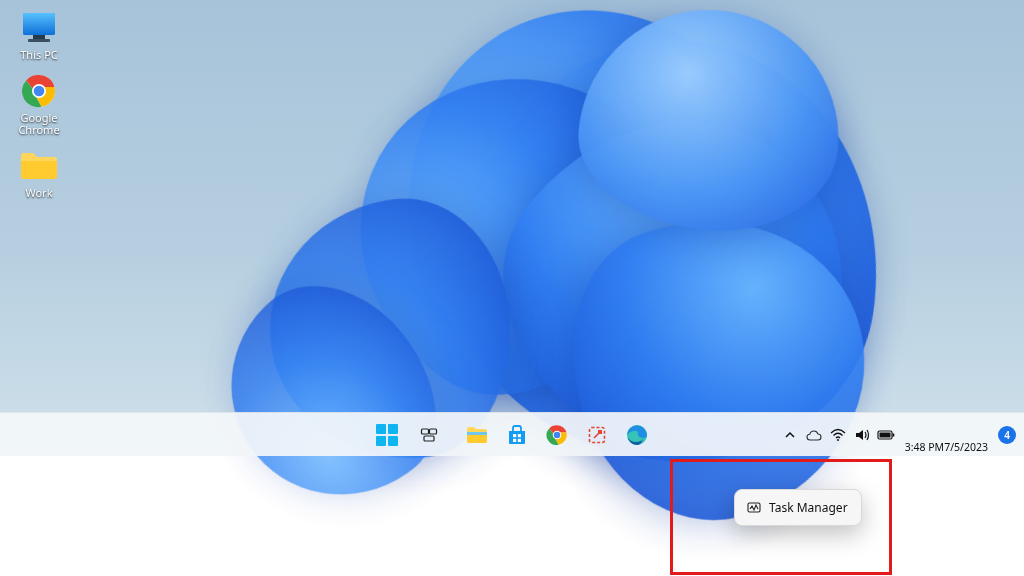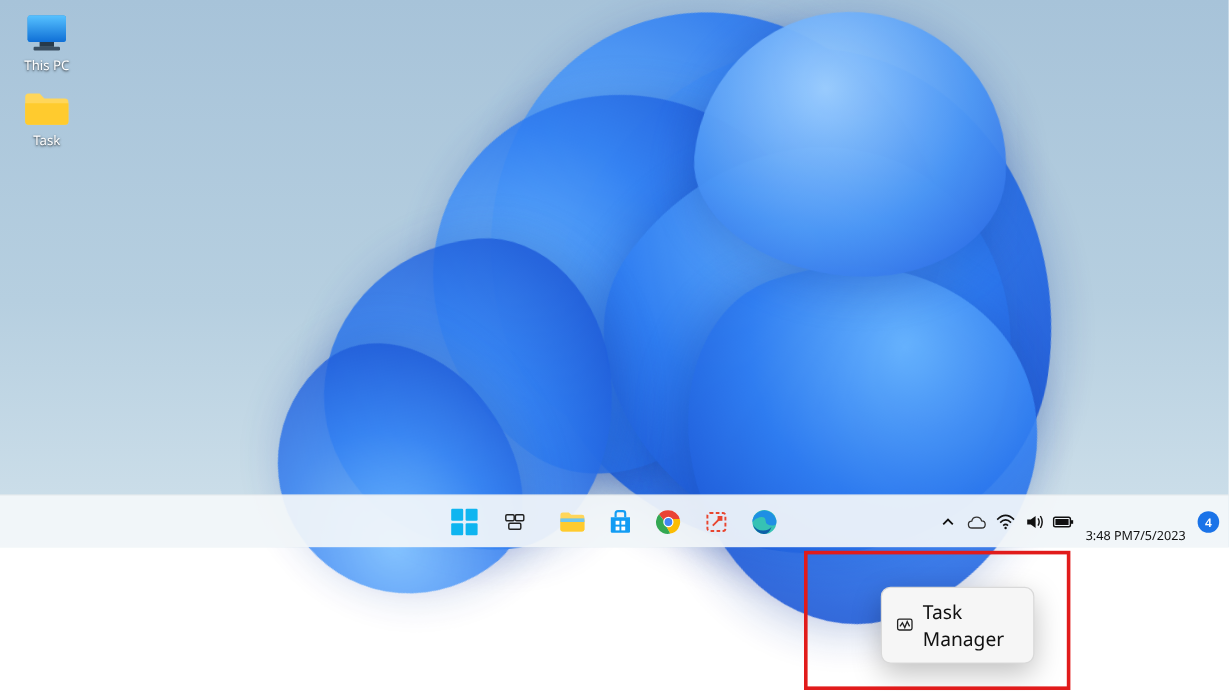--- a/index.html
+++ b/index.html
@@ -61,21 +61,21 @@
   
   .ctx {
     position: absolute;
     left: 734px; top: 489px;
     width: 128px;
     background: #f6f6f6;
     border: 1px solid #d9d9d9;
     border-radius: 8px;
     box-shadow: 0 8px 24px rgba(0,0,0,0.25);
     padding: 4px;
-    font-size: 16px;
+    font-size: 12px;
     color: #111;
     z-index: 40;
   }
   .ctx-item {
     display: flex; align-items: center; gap: 8px;
     padding: 5px 8px;
     border-radius: 4px;
     cursor: pointer;
   }
   .ctx-ico {
@@ -201,29 +201,42 @@
               </linearGradient>
             </defs>
           <rect x="13" y="24" width="12" height="4" fill="#273a4a"></rect>
           <rect x="8" y="28" width="22" height="3" rx="1" fill="#3a4f61"></rect>
         </svg>
       </div>
       <span class="label">This PC</span>
     </div>
 
 
+    <div class="dicon">
+      <div class="glyph">
+        <svg width="36" height="36" viewBox="0 0 36 36">
+          <circle cx="18" cy="18" r="16" fill="#fff"></circle>
+          <path d="M18 2 A16 16 0 0 1 33.5 14 L20 14 A6 6 0 0 0 12.8 17.2 L5.2 7.4 A16 16 0 0 1 18 2" fill="#ea4335"></path>
+          <path d="M33.5 14 A16 16 0 0 1 20.5 33.8 L14.8 23.4 A6 6 0 0 0 24 18 L24 14 Z" fill="#fbbc05"></path>
+          <path d="M5.2 7.4 L12.8 17.2 A6 6 0 0 0 14.8 23.4 L20.5 33.8 A16 16 0 0 1 5.2 7.4" fill="#34a853"></path>
+          <circle cx="18" cy="18" r="7" fill="#fff"></circle>
+          <circle cx="18" cy="18" r="5.3" fill="#4285f4"></circle>
+        </svg>
+      </div>
+      <span class="label">Google Chrome</span>
+    </div>
 
     <div class="dicon">
       <div class="glyph">
         <svg width="40" height="32" viewBox="0 0 40 32">
           <path d="M2 6 Q2 3 5 3 L14 3 L18 7 L35 7 Q38 7 38 10 L38 26 Q38 29 35 29 L5 29 Q2 29 2 26 Z" fill="#ffd65a"></path>
           <path d="M2 11 L38 11 L38 26 Q38 29 35 29 L5 29 Q2 29 2 26 Z" fill="#ffcb2e"></path>
         </svg>
       </div>
-      <span class="label">Task</span>
+      <span class="label">Work</span>
     </div>
 
   </div>
 
   <div class="ctx">
     <div class="ctx-item">
       <span class="ctx-ico">
         <svg width="14" height="14" viewBox="0 0 14 14" fill="none" stroke="#222" stroke-width="1.1">
           <rect x="1" y="2" width="12" height="9" rx="1.5"></rect>
           <path d="M3 8 L5 5 L7 9 L9 4 L11 8"></path>

